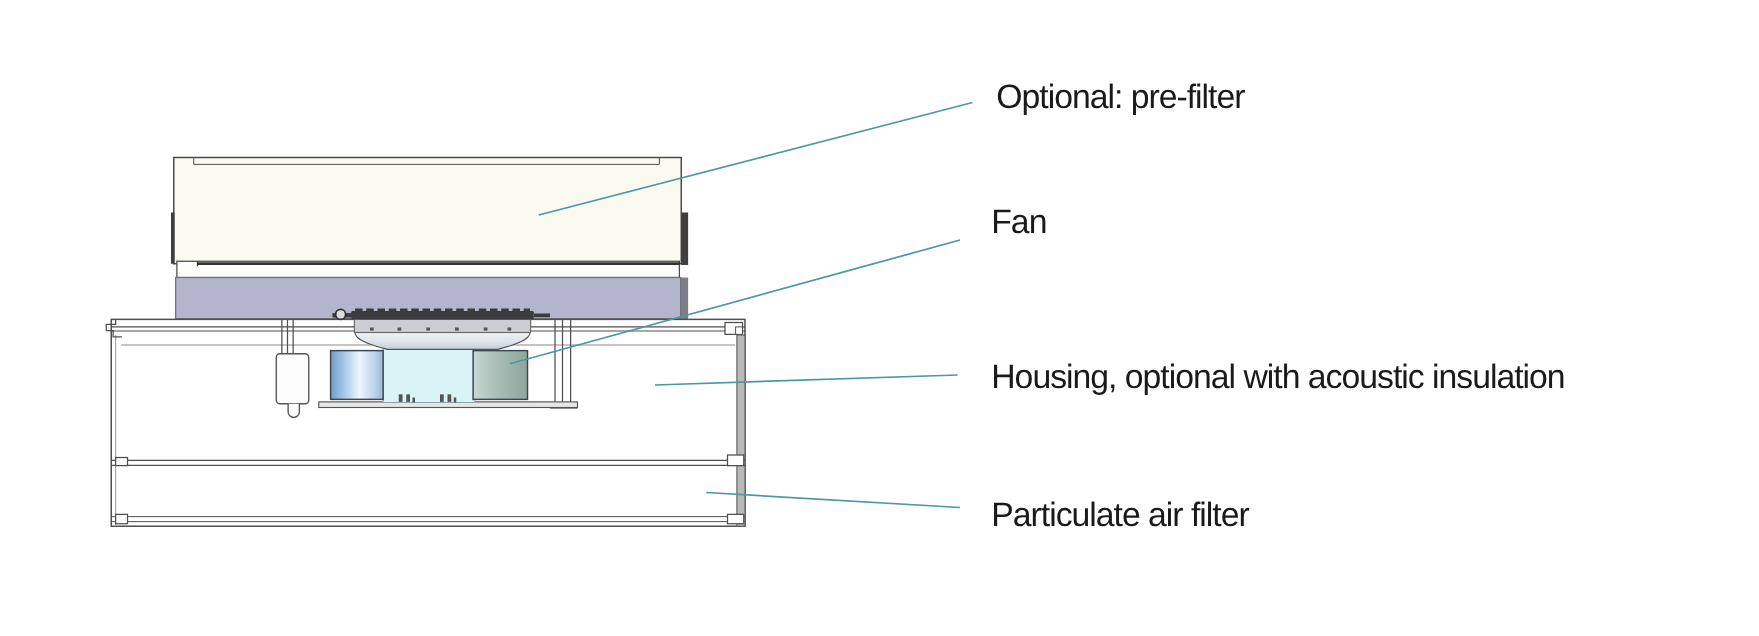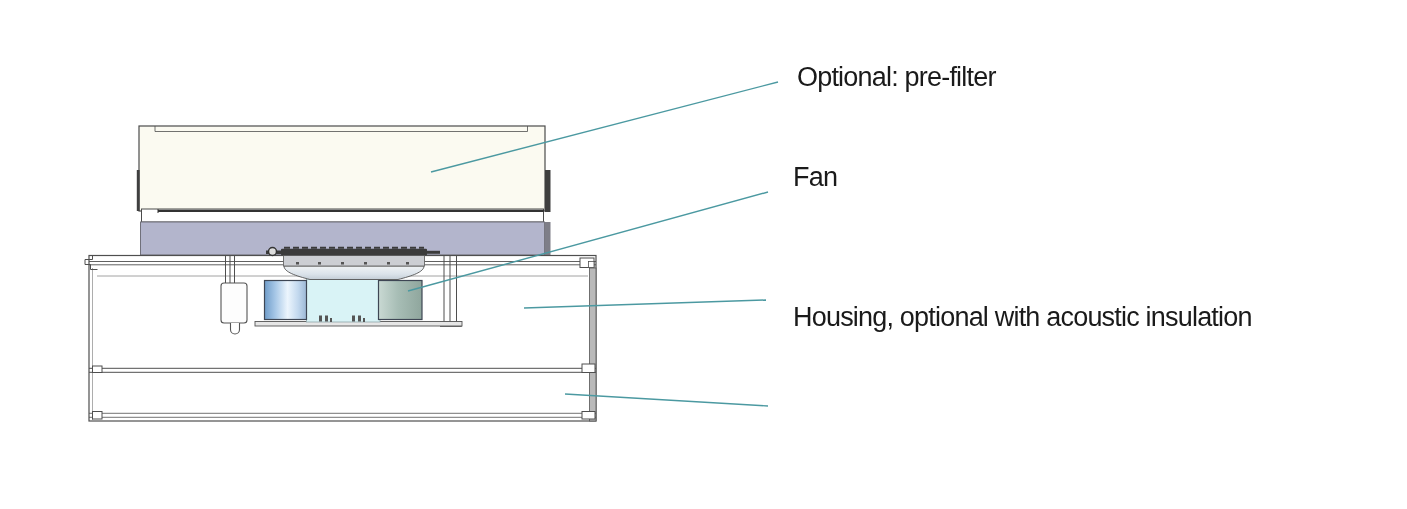--- a/index.html
+++ b/index.html
@@ -16,21 +16,21 @@
   .lbl{
     position:absolute;
     font-size:27px;
     letter-spacing:-0.8px;
     line-height:32px;
     color:var(--labelcol,#1a1a1a);
     white-space:nowrap;
   }
   #lbl-prefilter{left:797px;top:61px;}
   #lbl-fan{left:793px;top:161px;}
-  #lbl-housing{left:793px;top:285px;margin-top:16px;}
+  #lbl-housing{left:793px;top:285px;}
   #lbl-particulate{left:793px;top:396px;}
 
   .leader{stroke:var(--leader,#4b99a1);stroke-width:1.4;fill:none;}
   .outline{stroke:var(--outline,#4f4f4f);fill:none;}
   .prefilter-body{fill:var(--c-prefilter,#fbfaf1);}
   .insulation{fill:var(--c-insulation,#b3b5cc);}
   .fan-center{fill:var(--c-fancenter,#d9f3f6);}
 </style>
 </head>
 <body>
@@ -159,15 +159,16 @@
       <line class="leader" x1="408" y1="291" x2="768" y2="192"></line>
       <line class="leader" x1="524" y1="308" x2="766" y2="300"></line>
       <line class="leader" x1="565" y1="394" x2="768" y2="406"></line>
     </g>
   </svg>
 
   <div class="labels">
     <div class="lbl" id="lbl-prefilter">Optional: pre-filter</div>
     <div class="lbl" id="lbl-fan">Fan</div>
     <div class="lbl" id="lbl-housing">Housing, optional with acoustic insulation</div>
+    <div class="lbl" id="lbl-particulate">Particulate air filter</div>
   </div>
 
 </div>
 
 </body></html>

